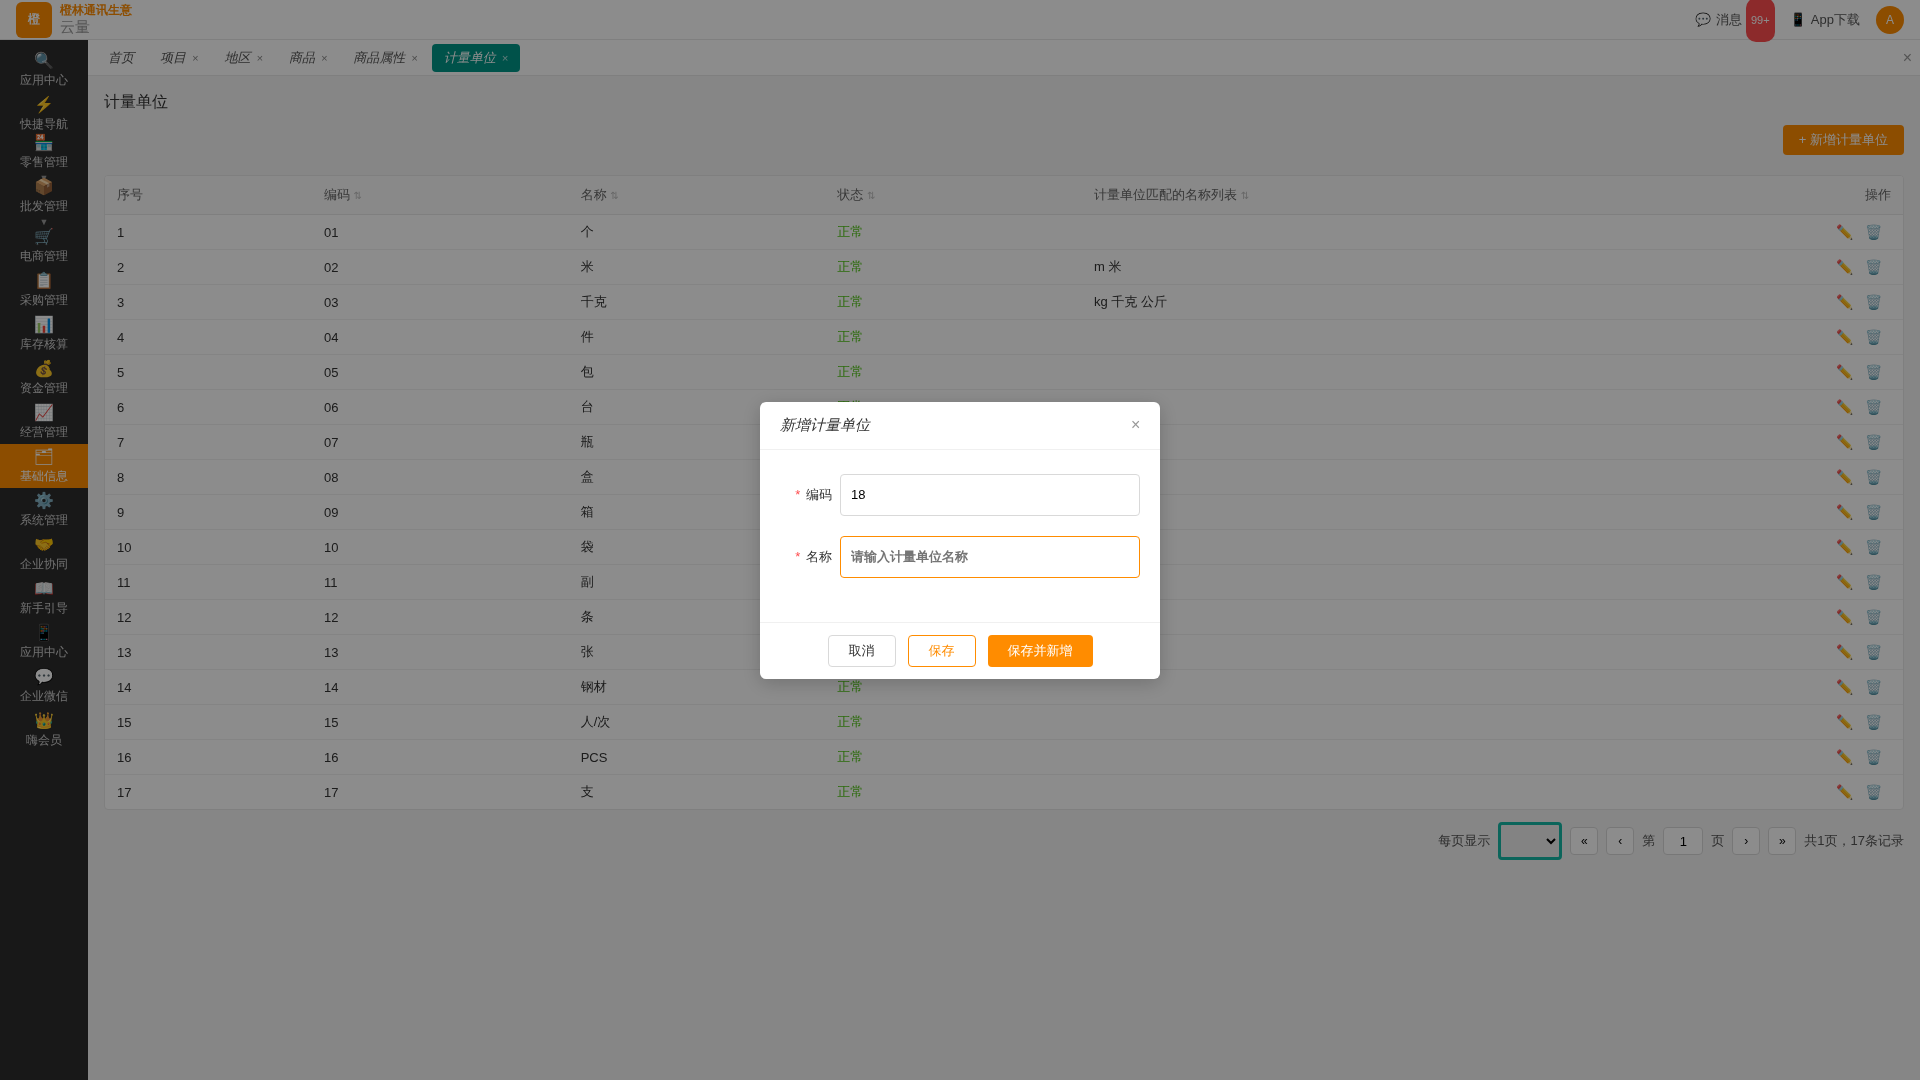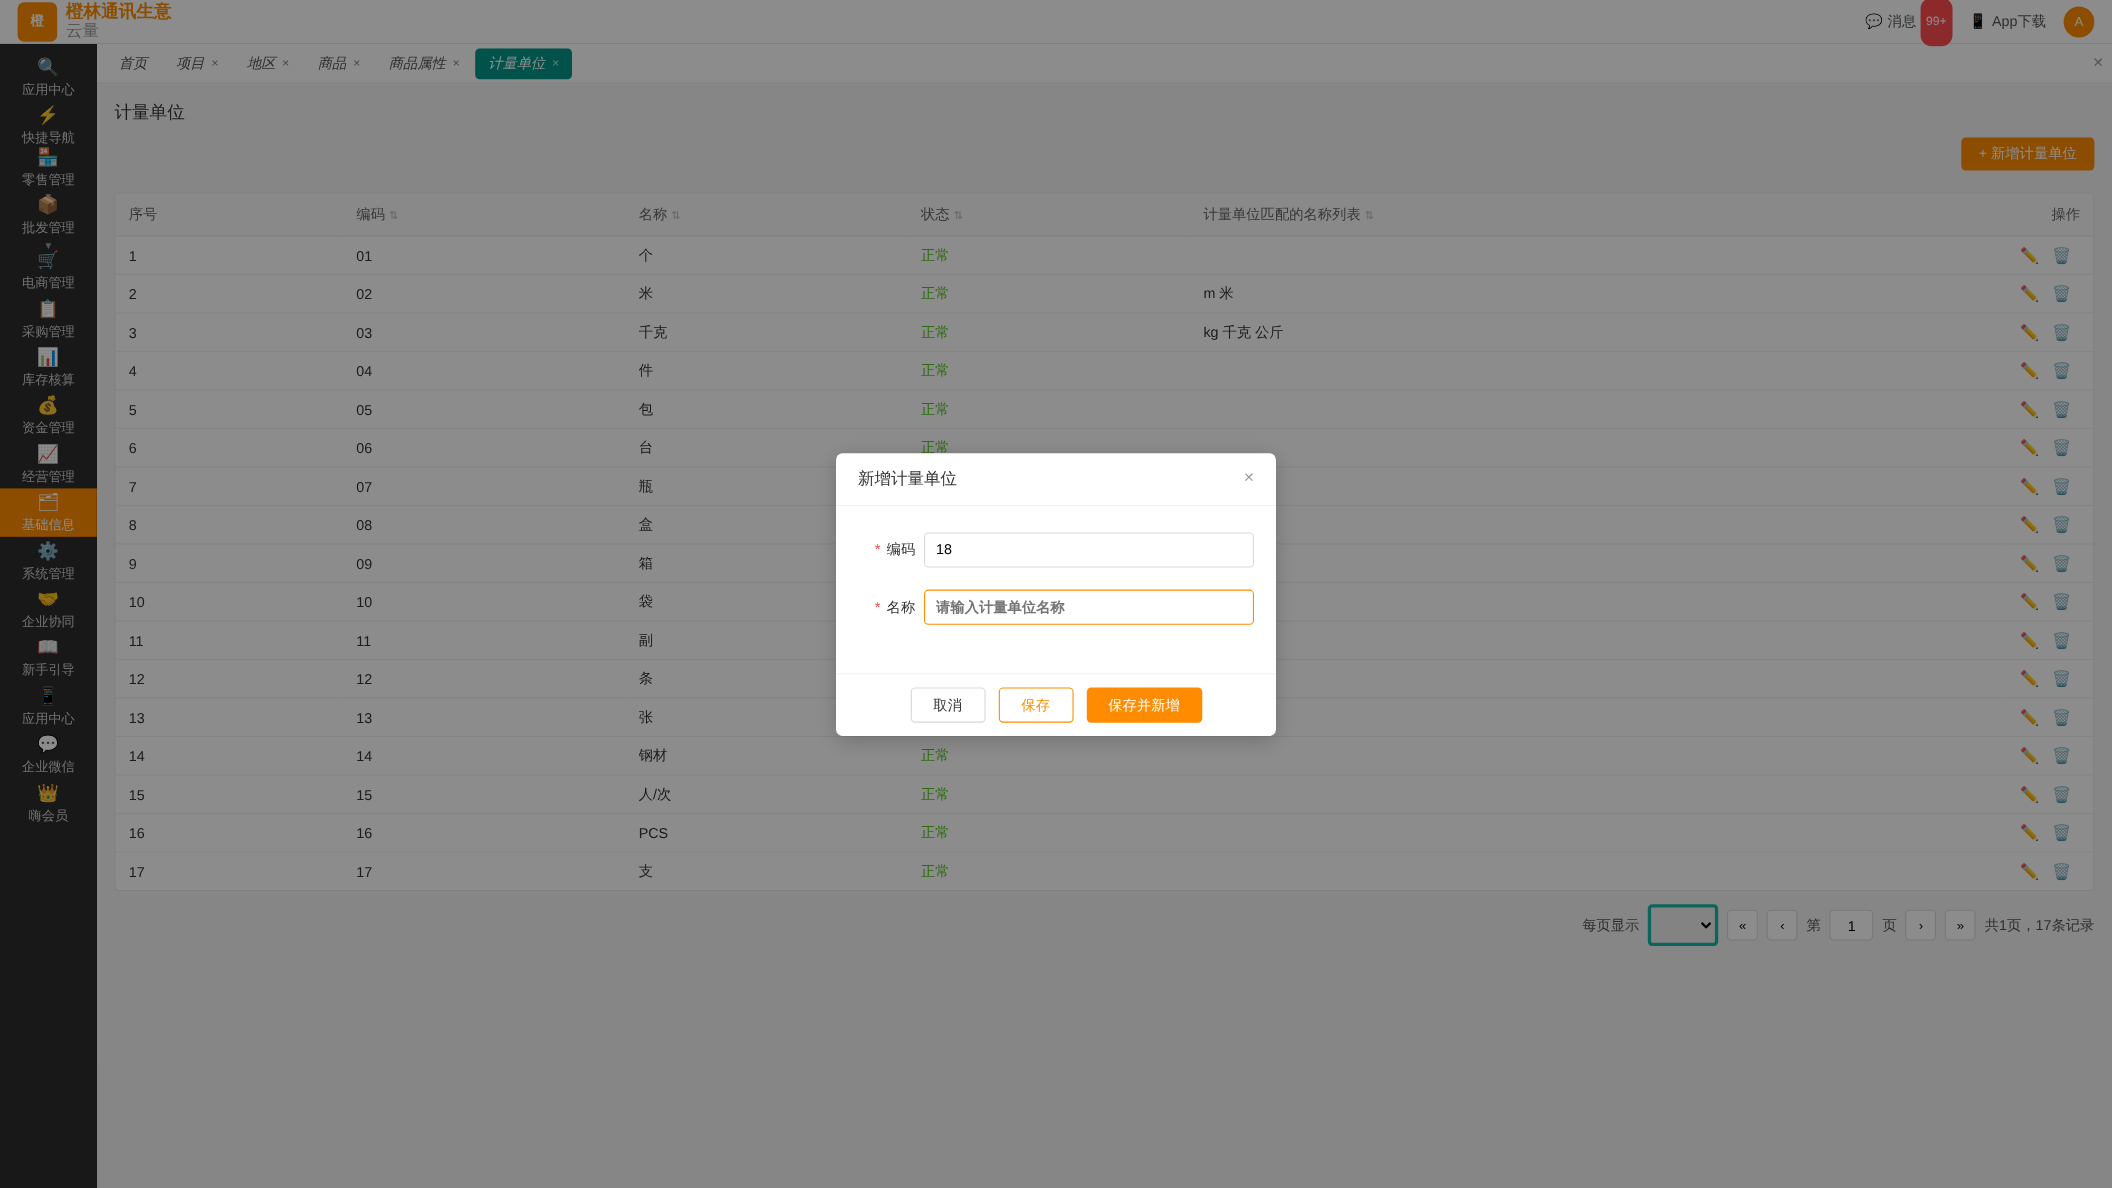--- a/index.html
+++ b/index.html
@@ -254,20 +254,21 @@
     }
     .modal-header {
       padding: 14px 20px;
       border-bottom: 1px solid #f0f0f0;
       font-size: 15px;
       font-weight: 500;
       color: #333;
       display: flex;
       align-items: center;
       justify-content: space-between;
+      font-style: italic;
     }
     .modal-close {
       cursor: pointer;
       color: #999;
       font-size: 16px;
     }
     .modal-body {
       padding: 24px 20px;
     }
     .form-row {
@@ -281,21 +282,21 @@
       padding-right: 8px;
       font-size: 13px;
       color: #333;
     }
     .required-star {
       color: #ff4d4f;
       margin-right: 2px;
     }
     .form-input {
       flex: 1;
-      height: 32px;
+      height: 42px;
       border: 1px solid #d9d9d9;
       border-radius: 4px;
       padding: 0 10px;
       font-size: 13px;
       outline: none;
     }
     .form-input.highlighted {
       border-color: #ff8c00;
       font-weight: bold;
     }
@@ -339,21 +340,21 @@
   </style>
 </head>
 <body>
 
 <div class="header">
   <div class="logo-area">
     <div class="logo-icon">
       <span>橙</span>
     </div>
     <div style="line-height:1.2">
-      <div style="font-size:16px;color:#ff8c00;font-weight:bold">橙林通讯生意</div>
+      <div style="font-size:12px;color:#ff8c00;font-weight:bold">橙林通讯生意</div>
       <div style="font-size:15px;color:#999">云量</div>
     </div>
   </div>
 
   <div class="header-right">
     <div class="header-btn">
       <span>💬</span>
       <span>消息</span>
       <span class="badge">99+</span>
     </div>

